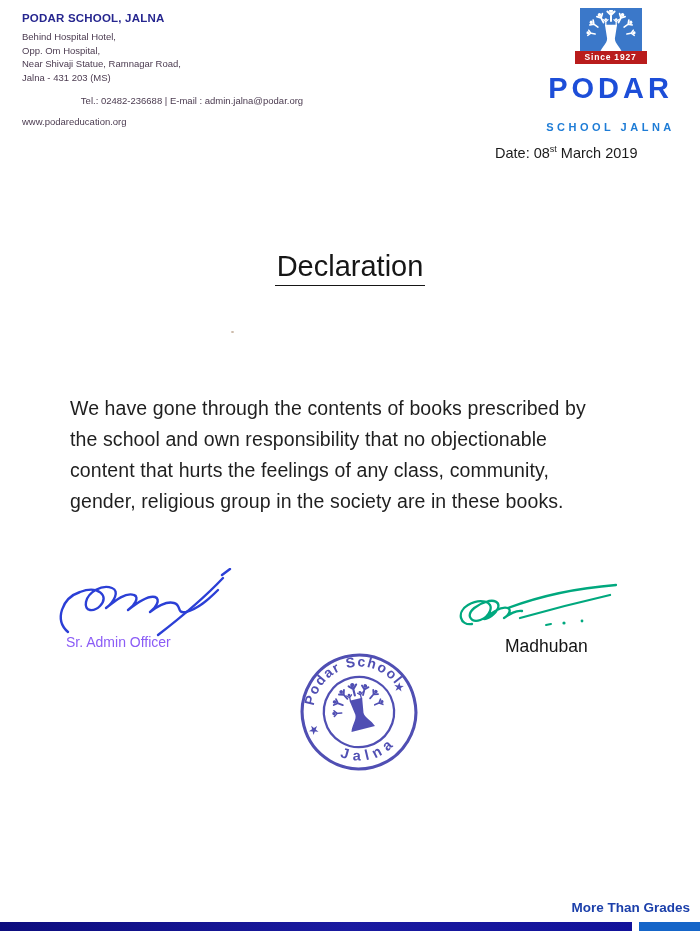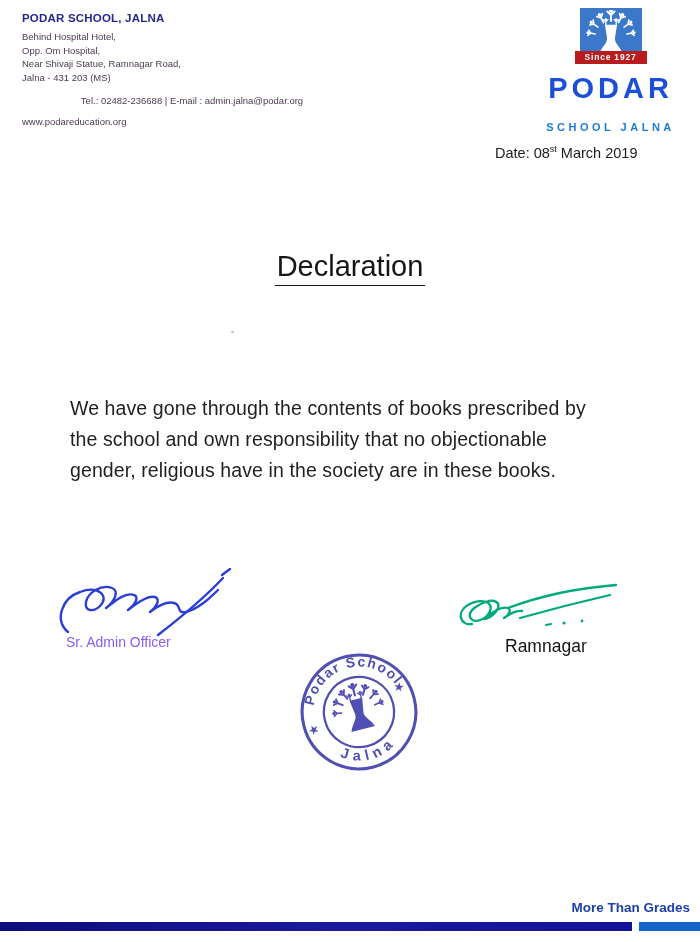--- a/index.html
+++ b/index.html
@@ -99,21 +99,22 @@
 
   <div class="doc-title">
     <span>Declaration</span>
   </div>
 
   <div class="speck"></div>
 
   <div class="body-text">
     <div>We have gone through the contents of books prescribed by</div>
     <div>the school and own responsibility that no objectionable</div>
-    <div>gender, religious have in the society are in these books.</div>
+    <div>content that hurts the feelings of any class, community,</div>
+    <div>gender, religious group in the society are in these books.</div>
   </div>
 
   <svg class="sig-left-svg" width="185" height="78" viewBox="0 0 185 78">
     <g stroke="#2b3fd6" stroke-width="2.4" fill="none" stroke-linecap="round" stroke-linejoin="round">
       <path d="M12,64 C-2,52 6,30 24,24 C42,17 54,28 44,38 C38,44 28,44 30,34 C32,24 46,16 56,20
                C64,23 58,34 50,40 C60,32 70,24 78,27 C84,29 78,38 72,42 C82,34 92,27 99,29
                C105,31 100,40 94,44 C102,38 110,33 118,35 C126,37 120,46 130,44 C142,41 152,32 162,22"></path>
       <path d="M167,10 C150,28 128,47 102,67"></path>
       <path d="M166,7 L174,1"></path>
     </g>
@@ -127,21 +128,21 @@
                C52,36 58,32 64,33"></path>
       <path d="M50,30 C82,18 120,10 158,7"></path>
       <path d="M62,40 C94,31 126,23 152,17"></path>
     </g>
     <g fill="#00a87e">
       <circle cx="106" cy="45" r="1.6"></circle>
       <circle cx="124" cy="43" r="1.4"></circle>
       <path d="M88,47 L93,46" stroke="#00a87e" stroke-width="2" stroke-linecap="round"></path>
     </g>
   </svg>
-  <div class="sig-right-label">Ramnagar</div>
+  <div class="sig-right-label">Madhuban</div>
 
   <svg class="stamp" viewBox="0 0 120 120">
     <defs>
       <path id="arcTop" d="M16,60 A44,44 0 0 1 104,60"></path>
       <path id="arcBot" d="M13,60 A47,47 0 0 0 107,60"></path>
     </defs>
     <circle cx="60" cy="60" r="55" fill="none" stroke="#4241ad" stroke-width="3"></circle>
     <circle cx="60" cy="60" r="34" fill="none" stroke="#4241ad" stroke-width="2.2"></circle>
     <text font-size="13.5" font-weight="bold" fill="#4241ad" letter-spacing="1.5">
       <textPath href="#arcTop" startOffset="50%" text-anchor="middle">Podar School</textPath>

